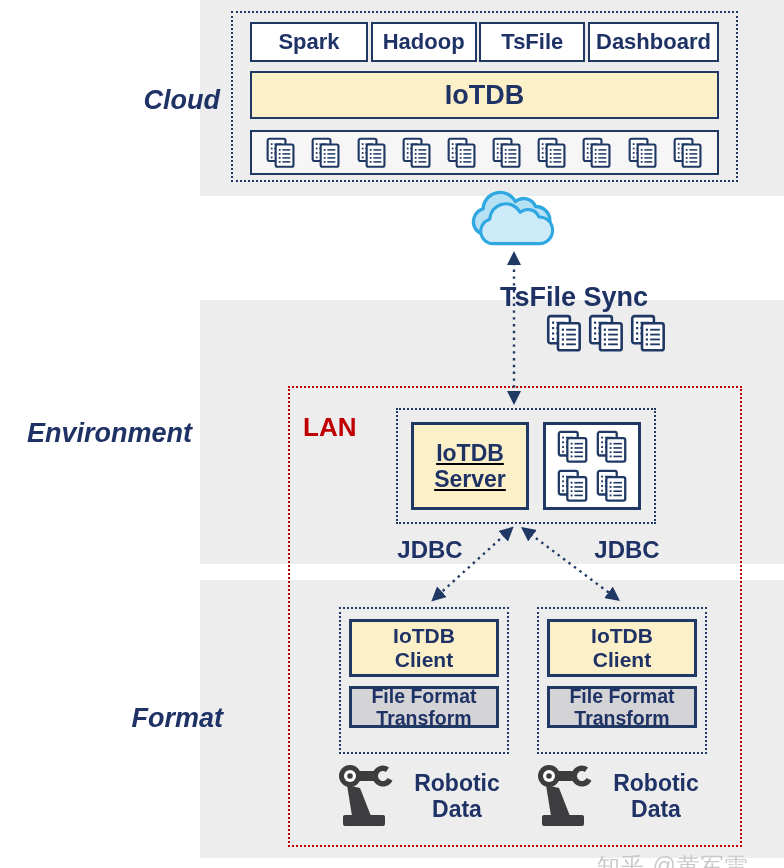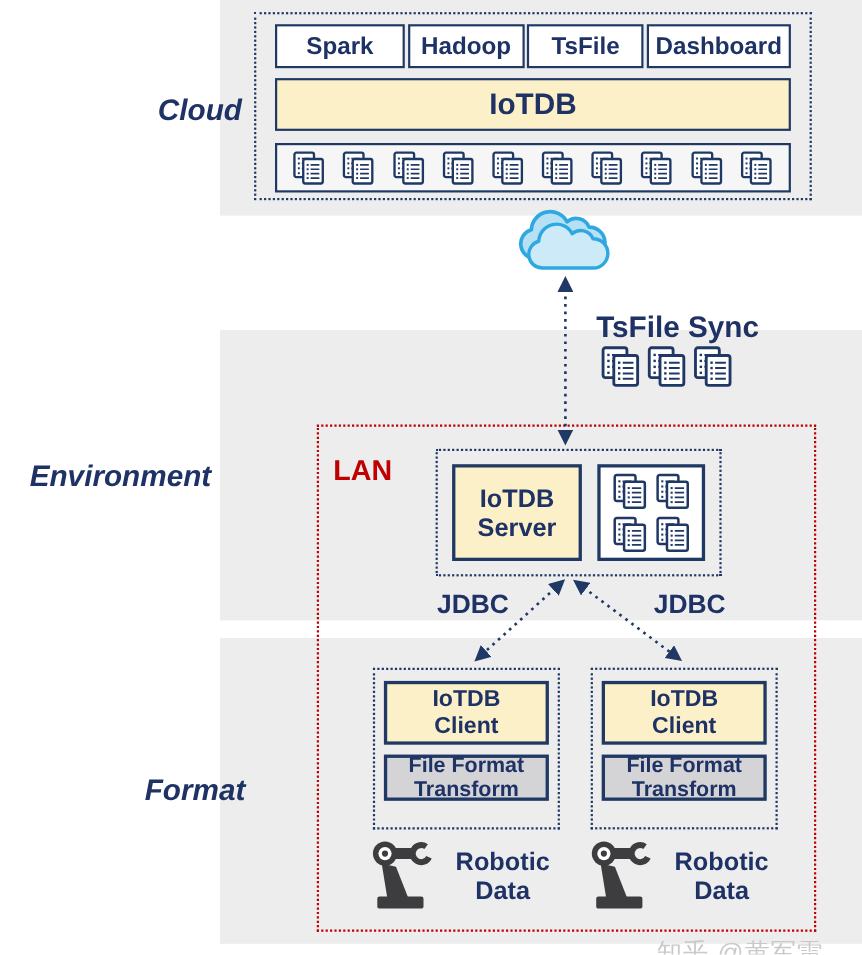--- a/index.html
+++ b/index.html
@@ -28,32 +28,32 @@
     color:var(--text_navy);font-weight:bold;font-size:22px;}
   .iotdb-bar{margin-top:9px;height:48px;background:var(--cream);border:2.5px solid var(--navy);
     display:flex;align-items:center;justify-content:center;color:var(--text_navy);font-weight:bold;font-size:27px;}
   .files-bar{margin-top:11px;height:45px;background:var(--panel_gray);border:2.5px solid var(--navy);
     display:flex;align-items:center;justify-content:space-evenly;}
   .doc{color:var(--navy);display:block;}
   .files-bar .doc{width:32px;height:32px;}
 
   
   .cloud-icon{position:absolute;left:455px;top:188px;width:118px;height:66px;}
-  .sync-label{position:absolute;left:500px;top:282px;width:190px;text-align:right;
+  .sync-label{position:absolute;left:500px;top:282px;width:190px;text-align:left;
     color:var(--text_navy);font-weight:bold;font-size:27px;}
   .sync-docs{position:absolute;left:545px;top:314px;display:flex;gap:3px;}
   .sync-docs .doc{width:39px;height:39px;}
 
   
   .lan-box{position:absolute;left:288px;top:386px;width:454px;height:461px;border:2px dotted var(--red);}
   .lan-label{position:absolute;left:303px;top:412px;color:var(--red);font-weight:bold;font-size:26px;}
 
   
   .server-box{position:absolute;left:396px;top:408px;width:260px;height:116px;
-    border:2px dotted var(--navy);display:flex;gap:14px;padding:12px 13px;}
+    border:2px dotted var(--navy);display:flex;gap:14px;padding:12px 13px;text-decoration:underline;}
   .server-core{width:118px;background:var(--cream);border:3px solid var(--navy);
     display:flex;align-items:center;justify-content:center;text-align:center;
     color:var(--text_navy);font-weight:bold;font-size:23px;line-height:1.15;}
   .server-core span{display:inline-block;width:100px;}
   .server-files{flex:1;background:#fff;border:3px solid var(--navy);
     display:grid;grid-template-columns:34px 34px;gap:5px;justify-content:center;align-content:center;}
   .server-files .doc{width:34px;height:34px;}
 
   .jdbc{position:absolute;top:536px;width:110px;text-align:center;
     color:var(--text_navy);font-weight:bold;font-size:24px;}

